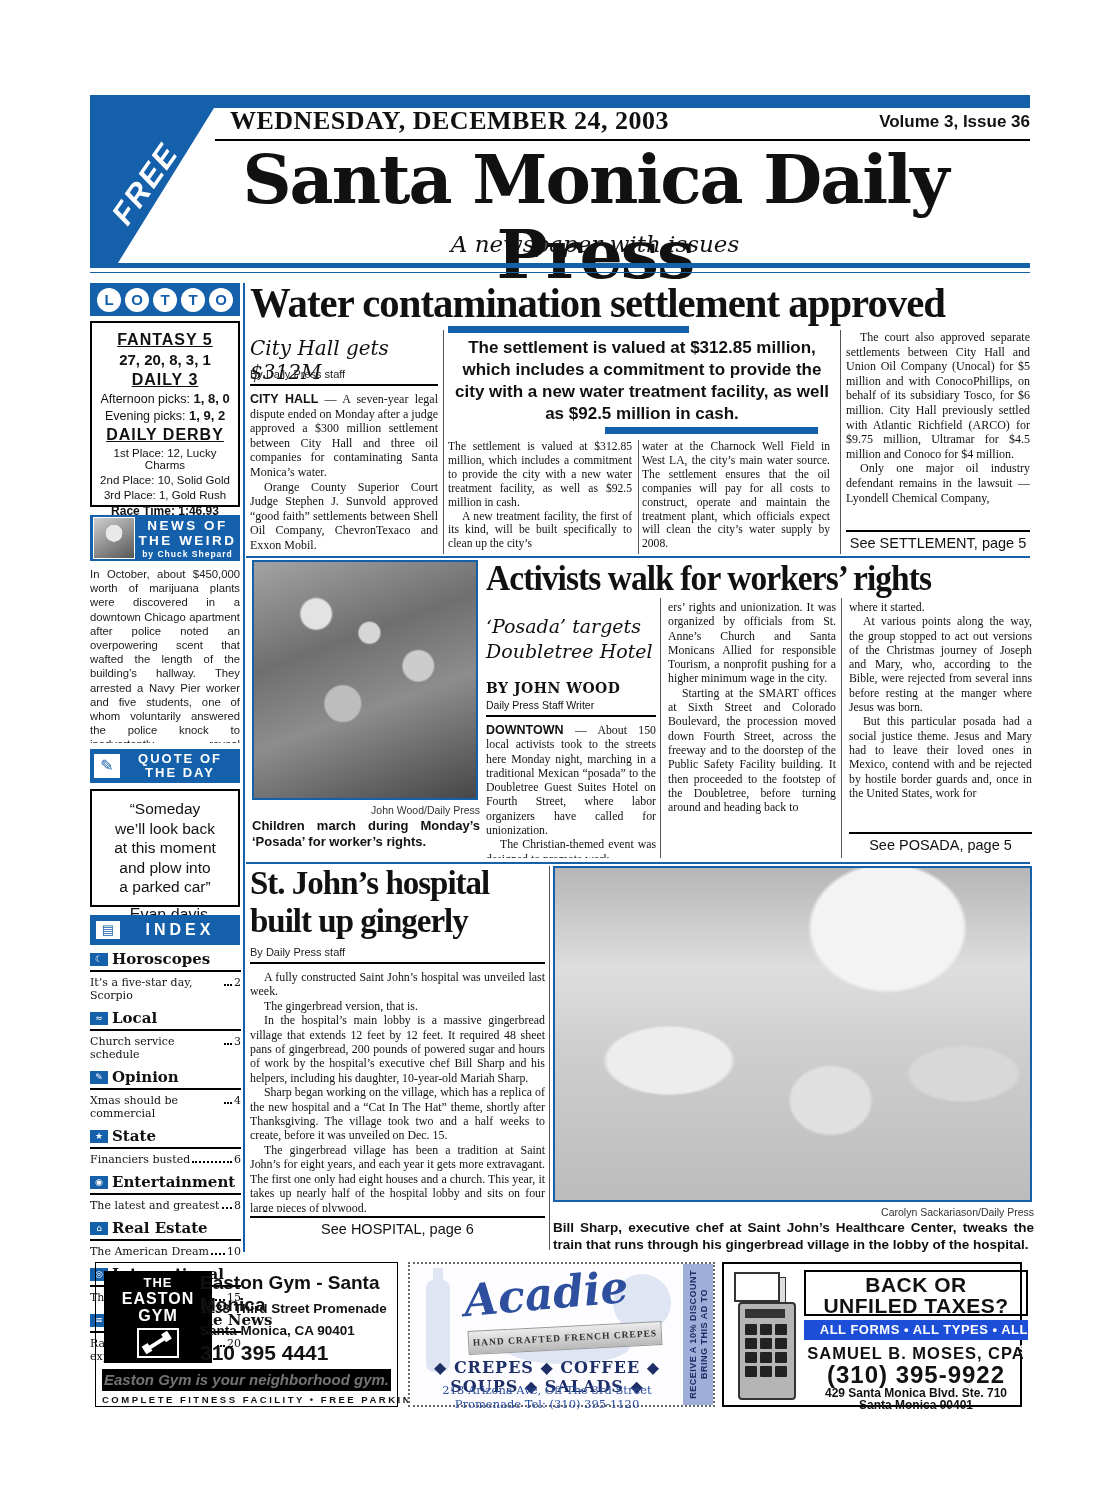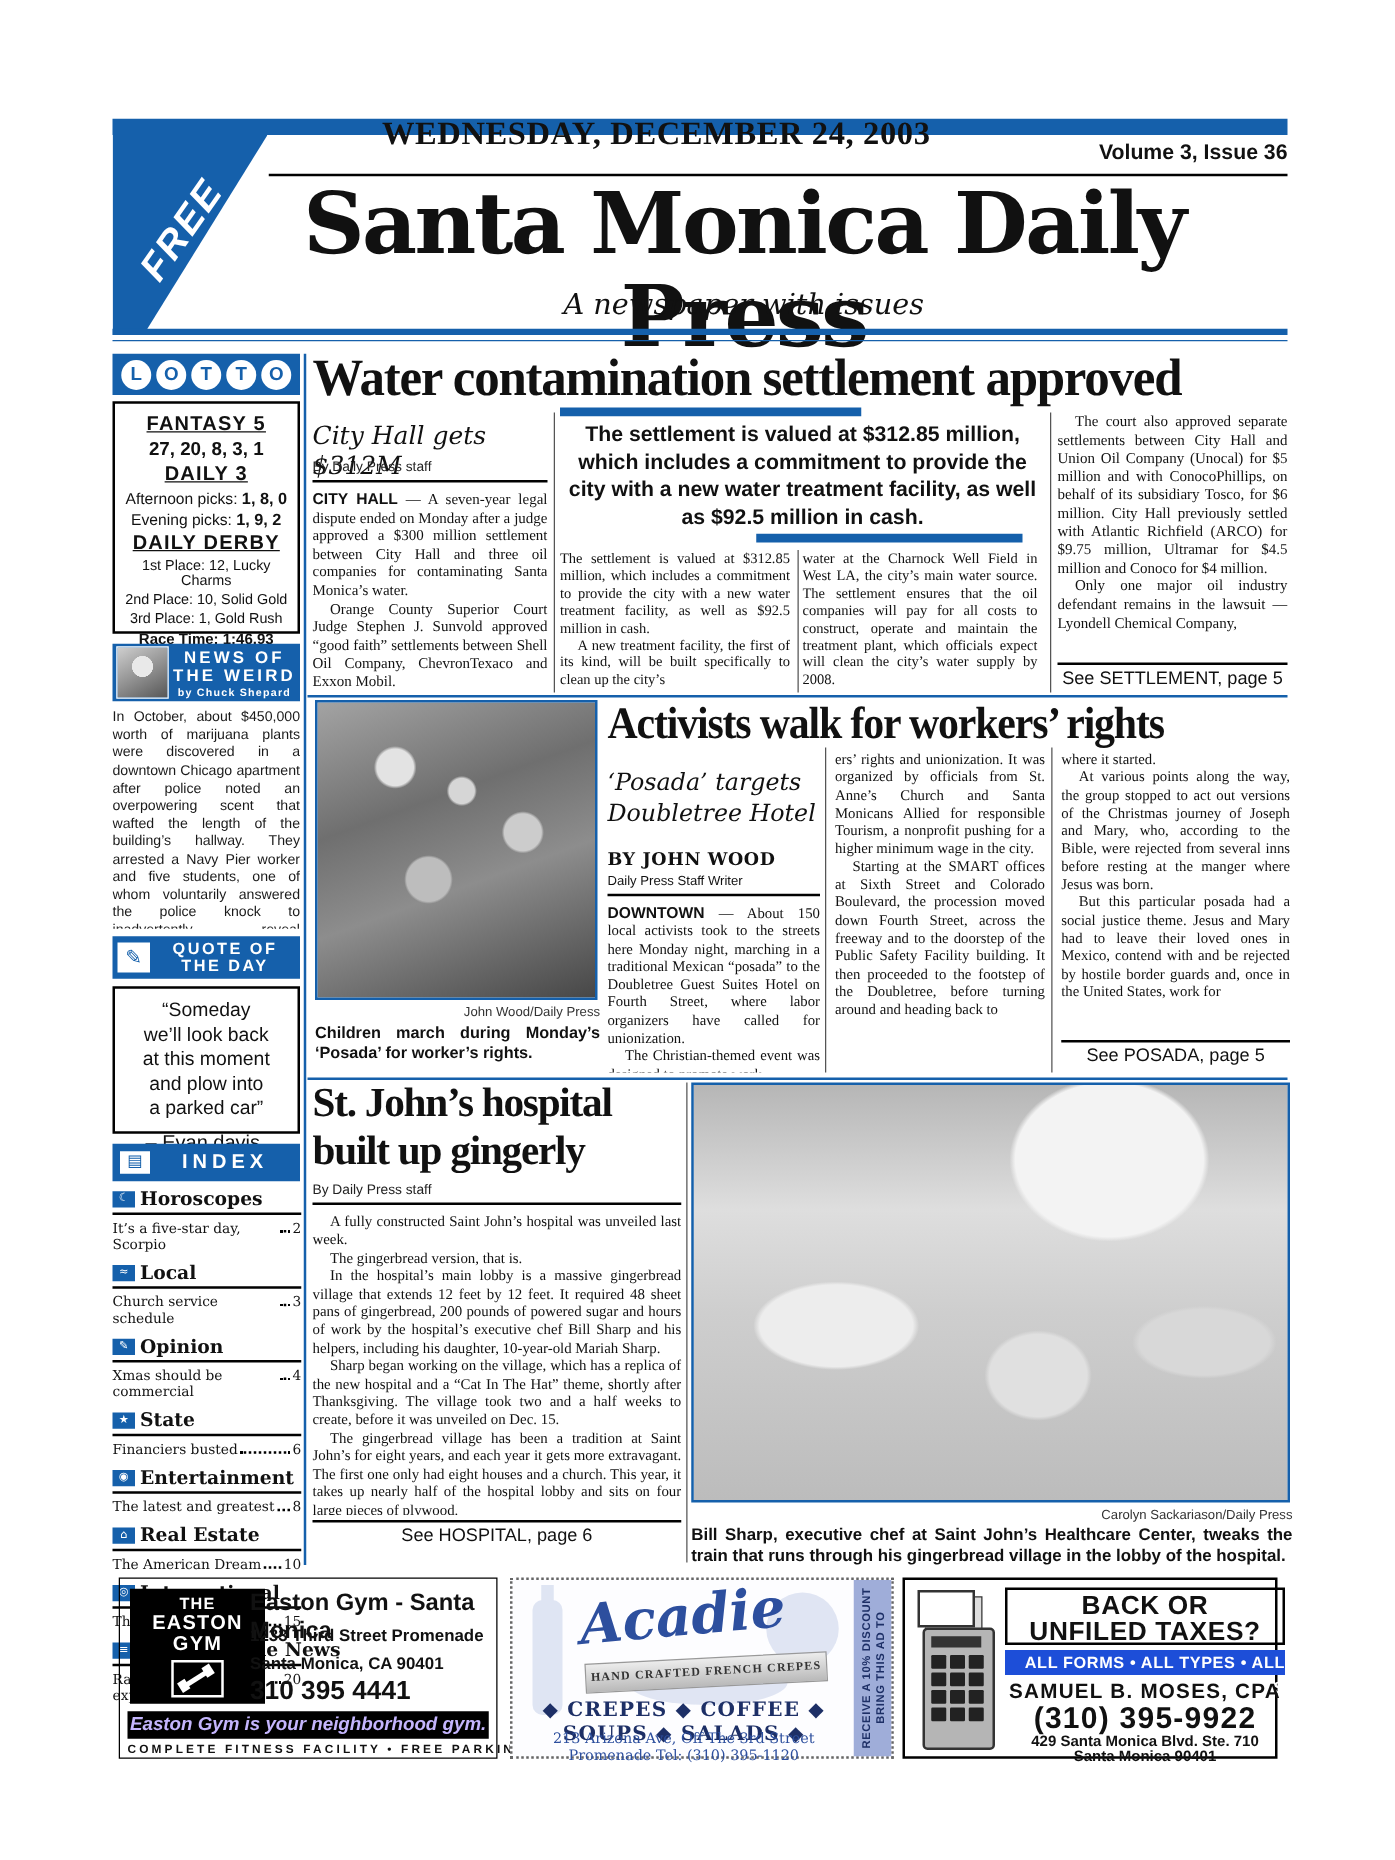--- a/index.html
+++ b/index.html
@@ -6,21 +6,21 @@
   .page{position:relative;width:1116px;height:1488px;background:#fff;margin:0 auto;overflow:hidden;
         font-family:"Liberation Serif","DejaVu Serif",serif;color:#111;}
   .abs{position:absolute;}
 
   
   .topbar{left:90px;top:95px;width:940px;height:13px;background:#1560ab;}
   .free-ribbon{left:90px;top:108px;width:124px;height:160px;background:#1560ab;
                clip-path:polygon(0 0,100% 0,20% 100%,0 100%);}
   .free-text{position:absolute;left:10px;top:58px;transform:rotate(-55deg);color:#fff;
              font:italic 900 31px "Liberation Sans","DejaVu Sans",sans-serif;letter-spacing:2px;}
-  .issue-date{left:230px;top:92px;width:590px;text-align:center;
+  .issue-date{left:230px;top:106px;width:590px;
               font:bold 26px "Liberation Serif",serif;letter-spacing:.5px;}
   .volume{left:830px;top:112px;width:200px;text-align:right;font:bold 17px "Liberation Sans",sans-serif;}
   .date-rule{left:215px;top:139px;width:815px;height:2px;background:#000;}
   .masthead{left:160px;top:142px;width:870px;text-align:center;
             font:bold 68px/1.1 "DejaVu Serif",serif;letter-spacing:-2px;}
   .tagline{left:160px;top:231px;width:870px;text-align:center;font:italic 23px "DejaVu Serif",serif;}
   .mast-rule1{left:90px;top:263px;width:940px;height:5px;background:#1560ab;}
   .mast-rule2{left:90px;top:272px;width:940px;height:1px;background:#1560ab;}
 
   
@@ -154,21 +154,21 @@
   .eg-l1{font:bold 13px/14px "Liberation Sans",sans-serif;margin-top:5px;letter-spacing:1px;}
   .eg-l2,.eg-l3{font:bold 16px/17px "Liberation Sans",sans-serif;letter-spacing:1px;}
   .eg-dbox{width:38px;height:26px;border:2px solid #fff;margin:4px auto 0;position:relative;}
   .dumbbell{position:absolute;left:7px;top:11px;width:22px;height:4px;background:#fff;transform:rotate(-32deg);}
   .dumbbell::before,.dumbbell::after{content:"";position:absolute;width:7px;height:9px;background:#fff;top:-3px;}
   .dumbbell::before{left:-4px;} .dumbbell::after{right:-4px;}
   .eg-title{position:absolute;left:104px;top:9px;font:bold 19px "Liberation Sans",sans-serif;}
   .eg-a1{position:absolute;left:104px;top:38px;font:bold 13.5px "Liberation Sans",sans-serif;}
   .eg-a2{position:absolute;left:104px;top:60px;font:bold 13.5px "Liberation Sans",sans-serif;}
   .eg-ph{position:absolute;left:104px;top:78px;font:bold 21px "Liberation Sans",sans-serif;}
-  .eg-slogan{position:absolute;left:6px;top:106px;width:289px;height:22px;background:#000;color:#c4b5fd;
+  .eg-slogan{position:absolute;left:6px;top:106px;width:289px;height:22px;background:#000;color:#737373;
              text-align:center;font:italic bold 15px/22px "Liberation Sans",sans-serif;}
   .eg-foot{position:absolute;left:6px;top:131px;width:291px;text-align:center;
            font:bold 9.5px "Liberation Sans",sans-serif;letter-spacing:2.5px;white-space:nowrap;}
 
   .ad-acadie{left:408px;top:1262px;width:307px;height:145px;border:2px dotted #666;box-sizing:border-box;background:#fdfdff;}
   .ac-blob{position:absolute;opacity:.55;background:#c8d2ea;}
   .ac-bottle{left:16px;top:16px;width:24px;height:92px;border-radius:8px;}
   .ac-bottle::before{content:"";position:absolute;left:7px;top:-12px;width:10px;height:14px;background:#c8d2ea;}
   .ac-circ{right:42px;top:10px;width:58px;height:58px;border-radius:50%;}
   .ac-plate{left:92px;top:64px;width:128px;height:36px;border-radius:50%;}

